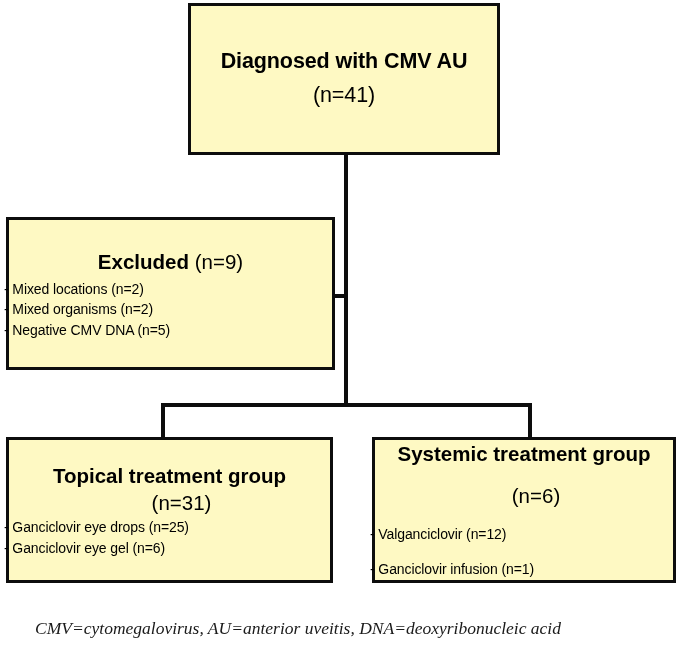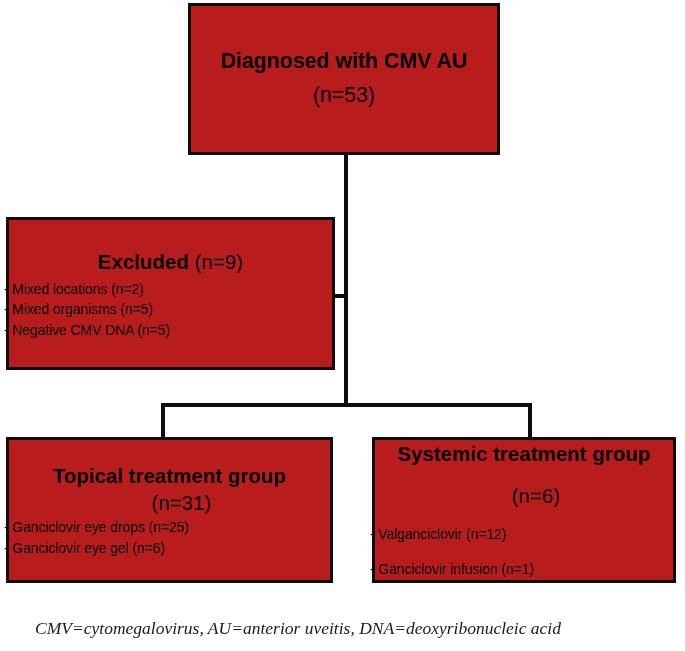--- a/index.html
+++ b/index.html
@@ -18,21 +18,21 @@
     height: 651px;
     overflow: hidden;
     background: #ffffff;
   }
 
   
   .fc-box {
     position: absolute;
     box-sizing: border-box;
     border: 3px solid #0d0d0d;
-    background: #b91c1c;
+    background: #fef9c3;
     display: flex;
     flex-direction: column;
     justify-content: center;
   }
 
   .box-top {
     left: 188px;
     top: 3px;
     width: 312px;
     height: 152px;
@@ -145,37 +145,37 @@
     font-style: italic;
   }
 </style>
 </head>
 <body>
 
 <div id="flow-root">
 
   <div class="fc-box box-top">
     <div class="line center headline">Diagnosed with CMV AU</div>
-    <div class="line center">(n=53)</div>
+    <div class="line center">(n=41)</div>
   </div>
 
   <div class="conn conn-v-main-top"></div>
 
   <div class="conn conn-h-excluded"></div>
 
   <div class="conn conn-h-split"></div>
   <div class="conn conn-v-left"></div>
   <div class="conn conn-v-right"></div>
 
   <div class="fc-box box-excluded">
     <div class="head-row">
       <span class="strong">Excluded</span><span>&nbsp;</span><span>(n=9)</span>
     </div>
     <div class="line item">- Mixed locations (n=2)</div>
-    <div class="line item">- Mixed organisms (n=5)</div>
+    <div class="line item">- Mixed organisms (n=2)</div>
     <div class="line item">- Negative CMV DNA (n=5)</div>
   </div>
 
   <div class="fc-box box-topical">
     <div class="head-row">Topical treatment group</div>
     <div class="sub-row">(n=31)</div>
     <div class="line item">- Ganciclovir eye drops (n=25)</div>
     <div class="line item">- Ganciclovir eye gel (n=6)</div>
   </div>
 

